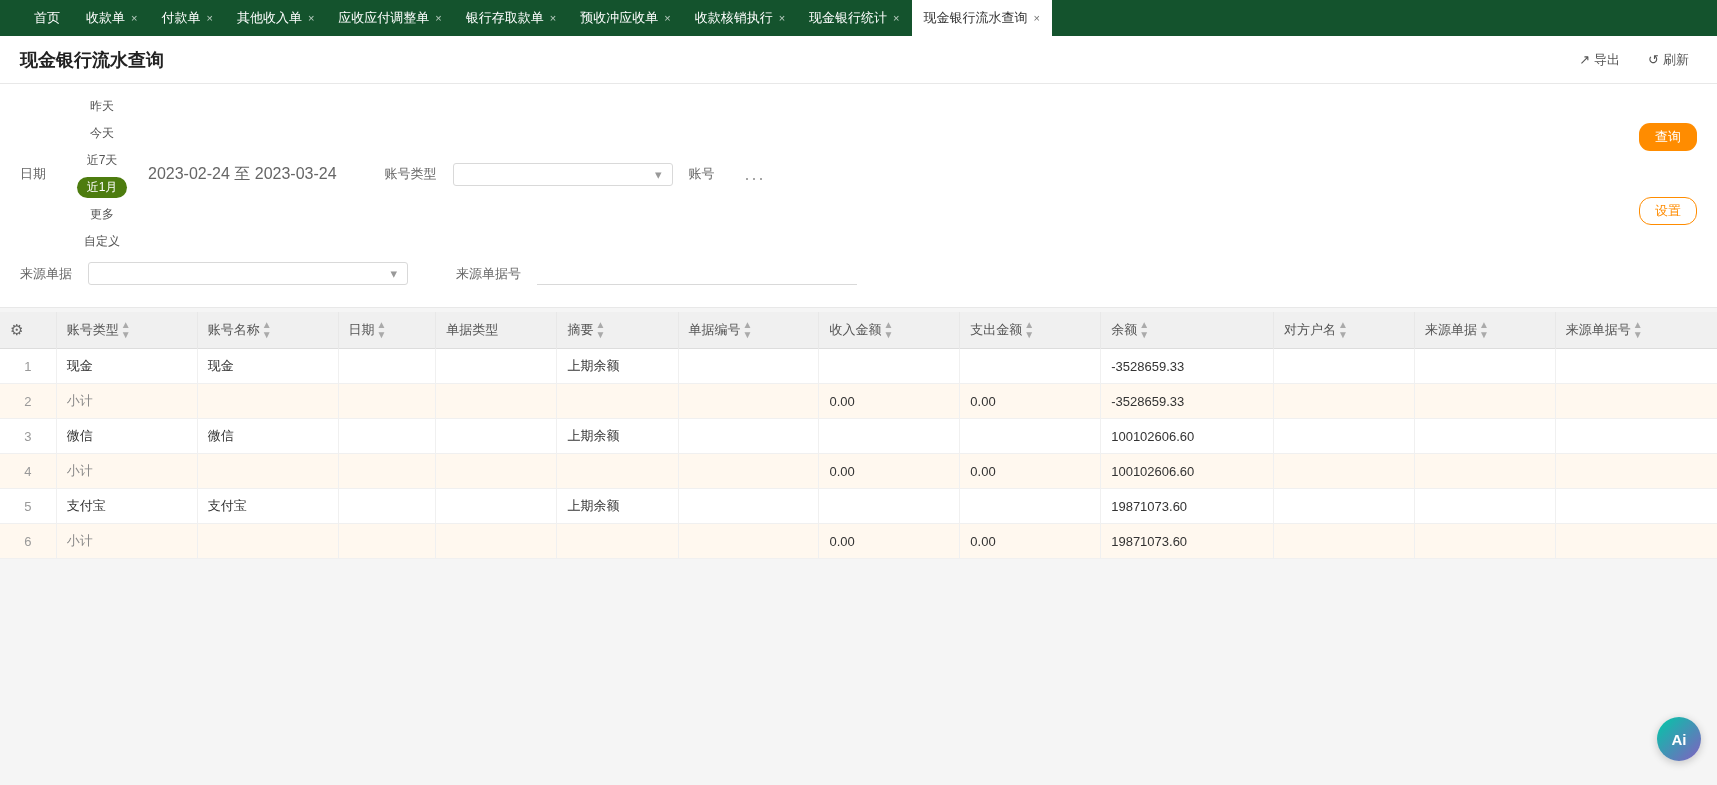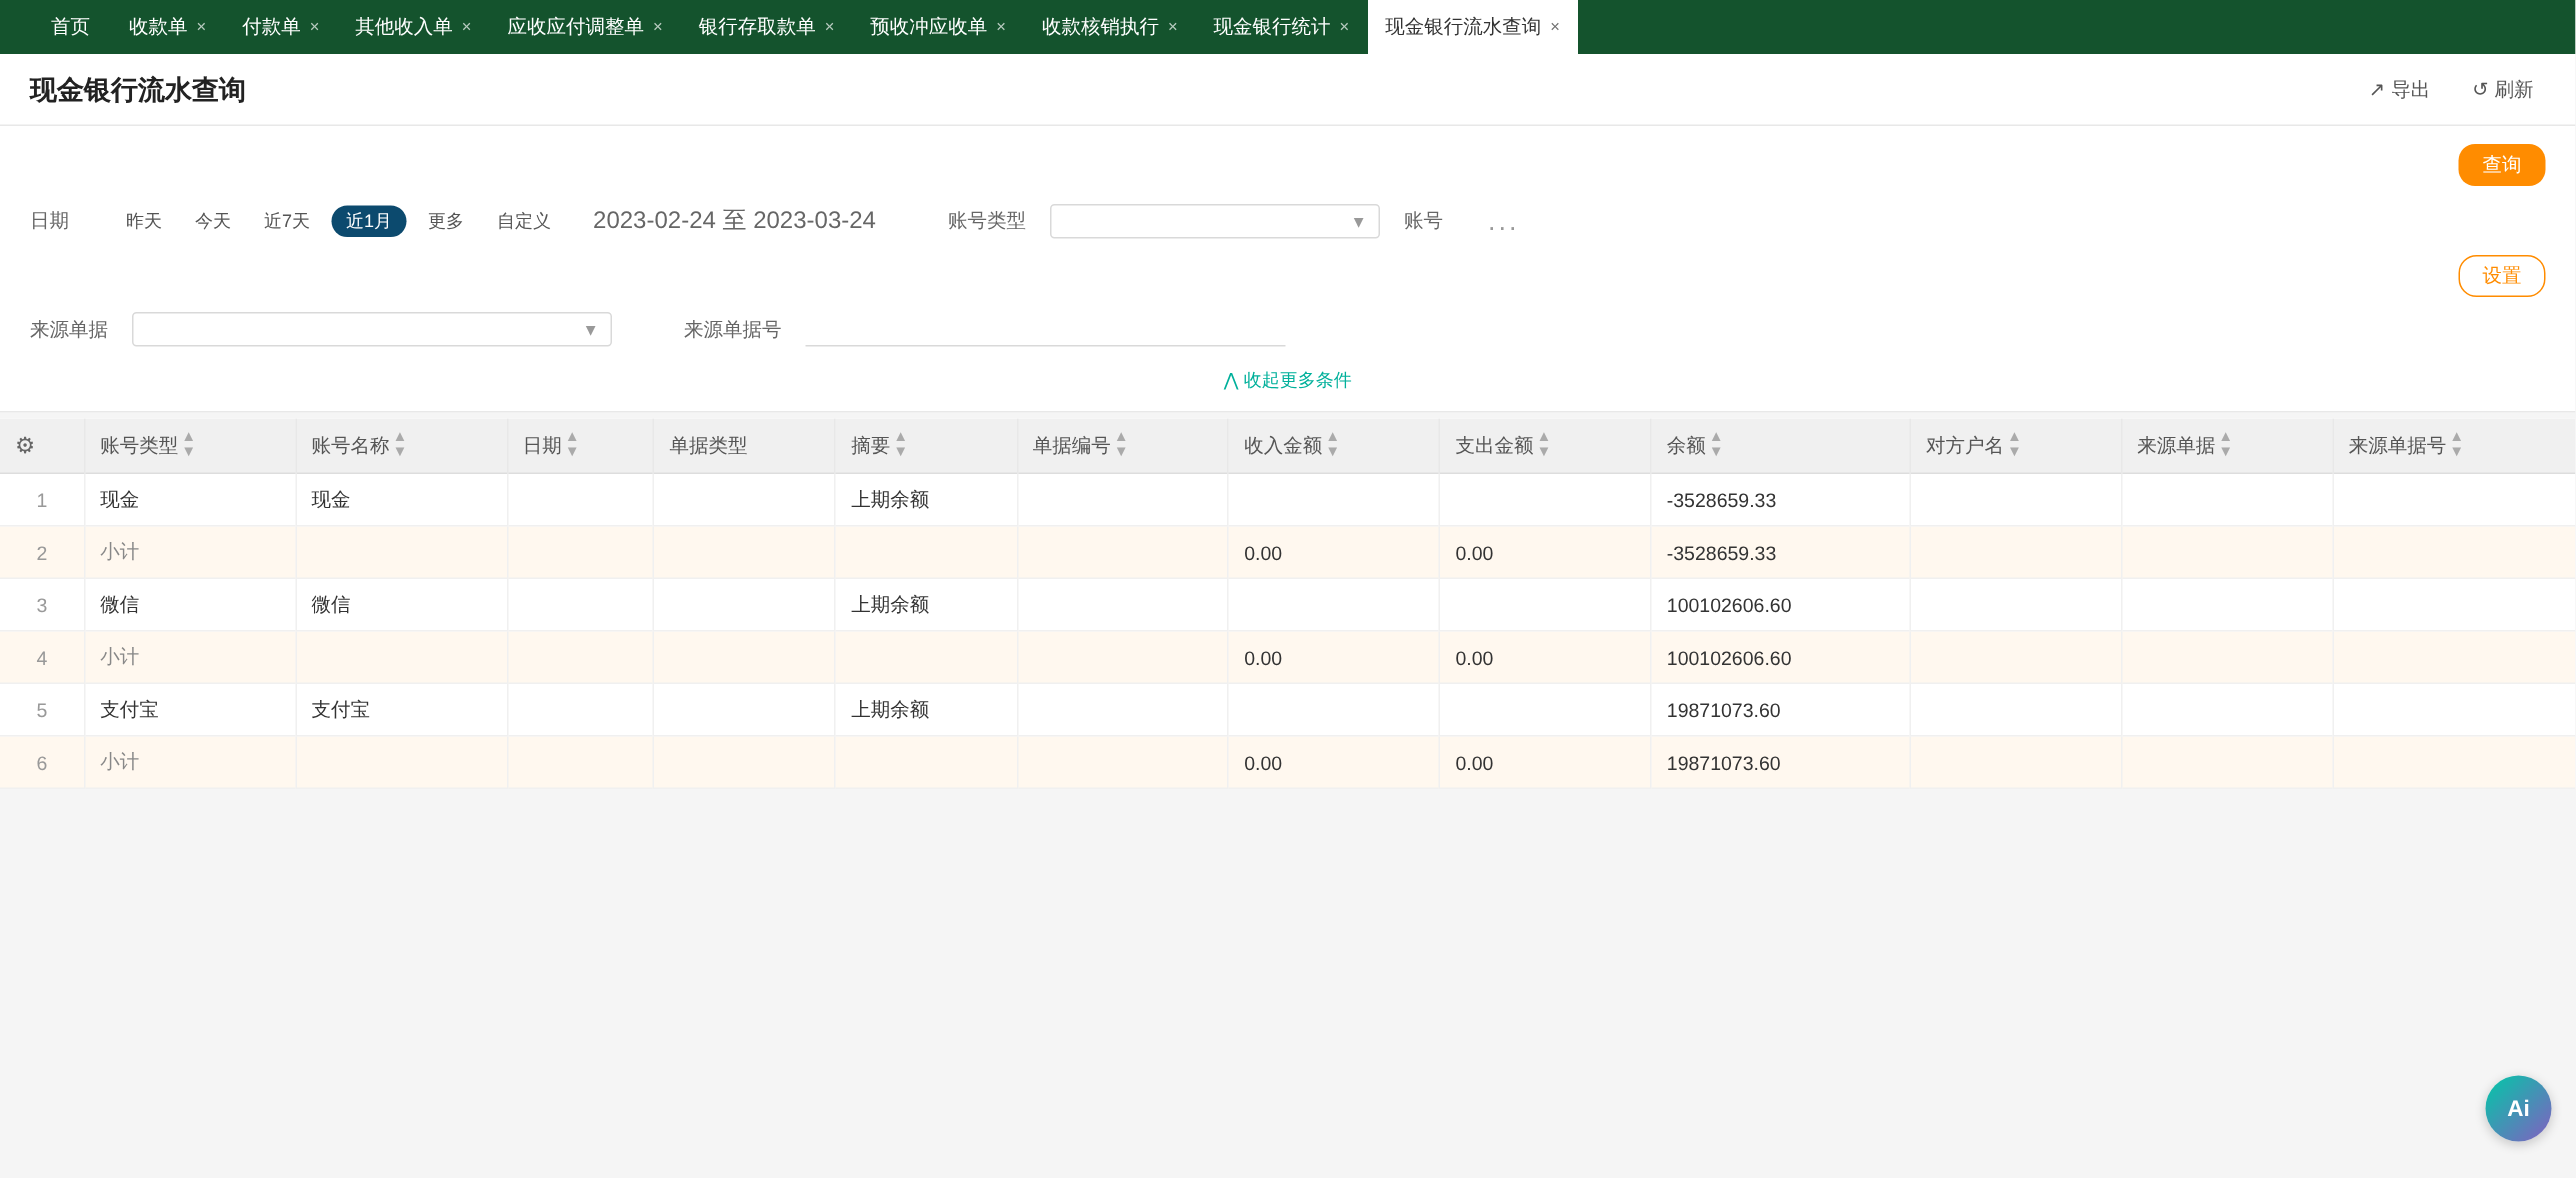--- a/index.html
+++ b/index.html
@@ -89,30 +89,31 @@
     }
     .filter-label {
       color: #666;
       white-space: nowrap;
       min-width: 40px;
     }
     .date-options {
       display: flex;
       align-items: center;
       gap: 6px;
+      flex-direction: column;
     }
     .date-opt {
       padding: 2px 8px;
       border-radius: 3px;
       cursor: pointer;
       color: #555;
       font-size: 12px;
     }
     .date-opt.active {
-      background: #0c4a6e;
+      background: #4d7c0f;
       color: #fff;
       border-radius: 12px;
       padding: 2px 10px;
     }
     .date-range {
       color: #666;
       font-size: 16px;
       margin-left: 4px;
     }
     .filter-select {
@@ -300,24 +301,20 @@
     <span class="filter-label">来源单据</span>
     <div class="filter-select" style="min-width:320px;">
       <span style="color:#bbb;"></span>
       <span style="color:#999;">▾</span>
     </div>
 
     <span class="filter-label" style="margin-left:32px;">来源单据号</span>
     <input class="filter-input" type="text" style="min-width: 320px;">
   </div>
 
-  <div class="collapse-bar">
-    <span>⋀ </span>
-    <span>收起更多条件</span>
-  </div>
 </div>
 
 <div class="table-wrapper">
   <table>
     <thead id="table-head">
         <tr>
           <th><span class="gear-icon">⚙</span></th>
           <th><span class="th-sort">账号类型<span class="sort-arrows">
                 <span>▲</span>
                 <span>▼</span>

